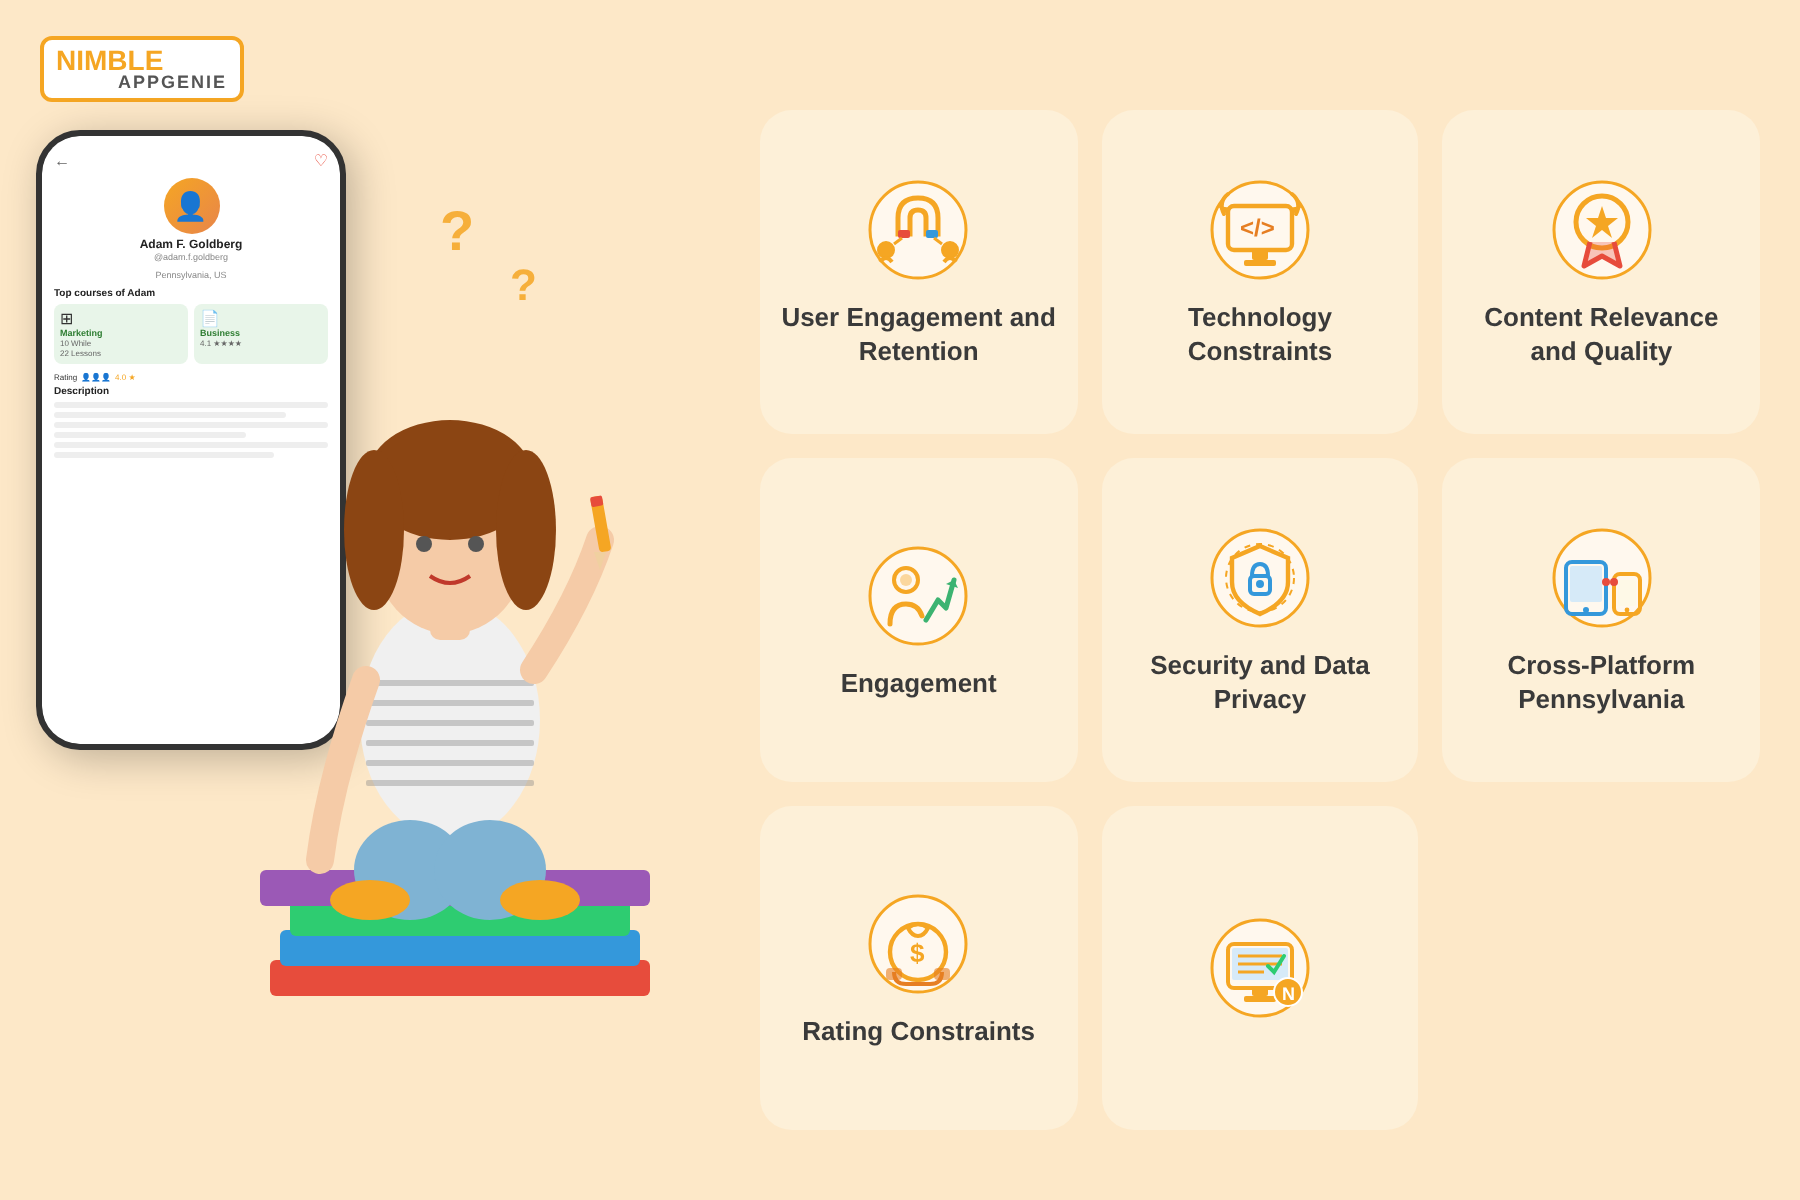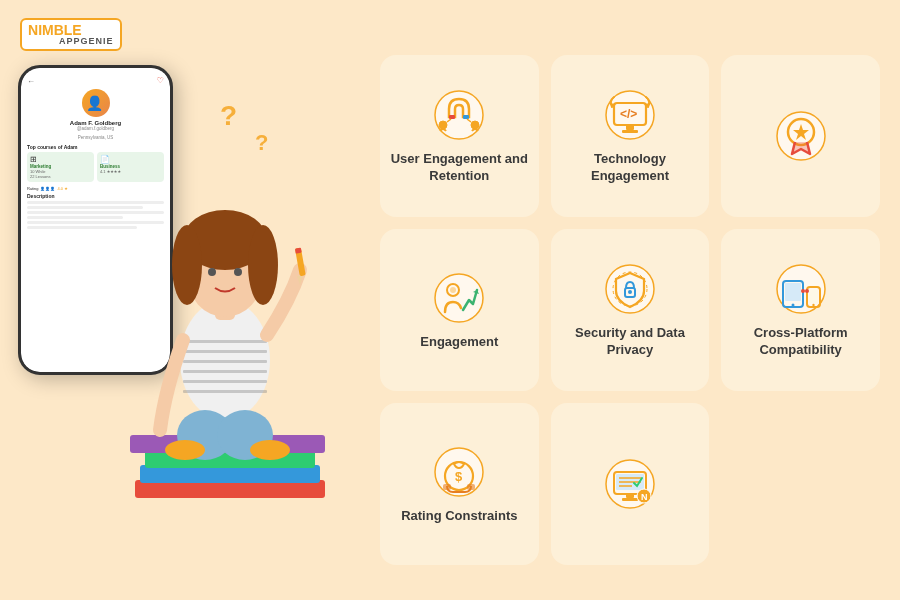--- a/index.html
+++ b/index.html
@@ -318,36 +318,38 @@
         <rect x="22" y="36" width="8" height="5" rx="1" fill="#f5a623"></rect>
         <rect x="18" y="41" width="16" height="3" rx="1" fill="#f5a623"></rect>
 
         <path d="M 8 18 Q 5 12 10 8" stroke="#f5a623" stroke-width="2" fill="none" stroke-linecap="round"></path>
         <path d="M 44 18 Q 47 12 42 8" stroke="#f5a623" stroke-width="2" fill="none" stroke-linecap="round"></path>
         <polygon points="8,18 5,14 12,15" fill="#f5a623"></polygon>
         <polygon points="44,18 47,14 40,15" fill="#f5a623"></polygon>
       </svg>
     </div>
     <div class="card-label">Technology
-Engagement</div>
+Constraints</div>
   </div>
 
   <div class="grid-card">
     <div class="card-icon">
       <svg viewBox="0 0 52 52" fill="none" xmlns="http://www.w3.org/2000/svg">
         <circle cx="26" cy="26" r="24" fill="#fff8ee" stroke="#f5a623" stroke-width="1.5"></circle>
 
         <circle cx="26" cy="22" r="13" stroke="#f5a623" stroke-width="2.5" fill="none"></circle>
 
         <polygon points="26,14 28,20 34,20 29,24 31,30 26,26 21,30 23,24 18,20 24,20" fill="#f5a623"></polygon>
 
         <path d="M 20 32 L 17 44 L 26 39 L 35 44 L 32 32" fill="none" stroke="#e74c3c" stroke-width="2.5" stroke-linejoin="round"></path>
         <path d="M 20 32 L 17 44 L 26 39 L 35 44 L 32 32" fill="#e74c3c" opacity="0.3"></path>
       </svg>
     </div>
+    <div class="card-label">Content Relevance
+and Quality</div>
   </div>
 
   <div class="grid-card">
     <div class="card-icon">
       <svg viewBox="0 0 52 52" fill="none" xmlns="http://www.w3.org/2000/svg">
         <circle cx="26" cy="26" r="24" fill="#fff8ee" stroke="#f5a623" stroke-width="1.5"></circle>
 
         <circle cx="20" cy="18" r="6" stroke="#f5a623" stroke-width="2" fill="none"></circle>
         <circle cx="20" cy="18" r="3" fill="#f5a623" opacity="0.4"></circle>
         <path d="M 12 40 Q 12 30 20 30 Q 26 30 28 36" stroke="#f5a623" stroke-width="2.5" fill="none" stroke-linecap="round"></path>
@@ -389,21 +391,21 @@
         <rect x="32" y="24" width="13" height="20" rx="3" stroke="#f5a623" stroke-width="2" fill="none"></rect>
         <rect x="34" y="27" width="9" height="13" rx="1" fill="#fef9e7"></rect>
         <circle cx="38.5" cy="42" r="1.2" fill="#f5a623"></circle>
 
         <circle cx="28" cy="28" r="2" fill="#e74c3c"></circle>
         <circle cx="32" cy="28" r="2" fill="#e74c3c"></circle>
         <line x1="30" y1="28" x2="30" y2="28" stroke="#e74c3c" stroke-width="1"></line>
       </svg>
     </div>
     <div class="card-label">Cross-Platform
-Compatibility</div>
+Pennsylvania</div>
   </div>
 
 
   <div class="grid-card">
     <div class="card-icon">
       <svg viewBox="0 0 52 52" fill="none" xmlns="http://www.w3.org/2000/svg">
         <circle cx="26" cy="26" r="24" fill="#fff8ee" stroke="#f5a623" stroke-width="1.5"></circle>
 
         <circle cx="26" cy="30" r="14" stroke="#f5a623" stroke-width="2.2" fill="none"></circle>
 

